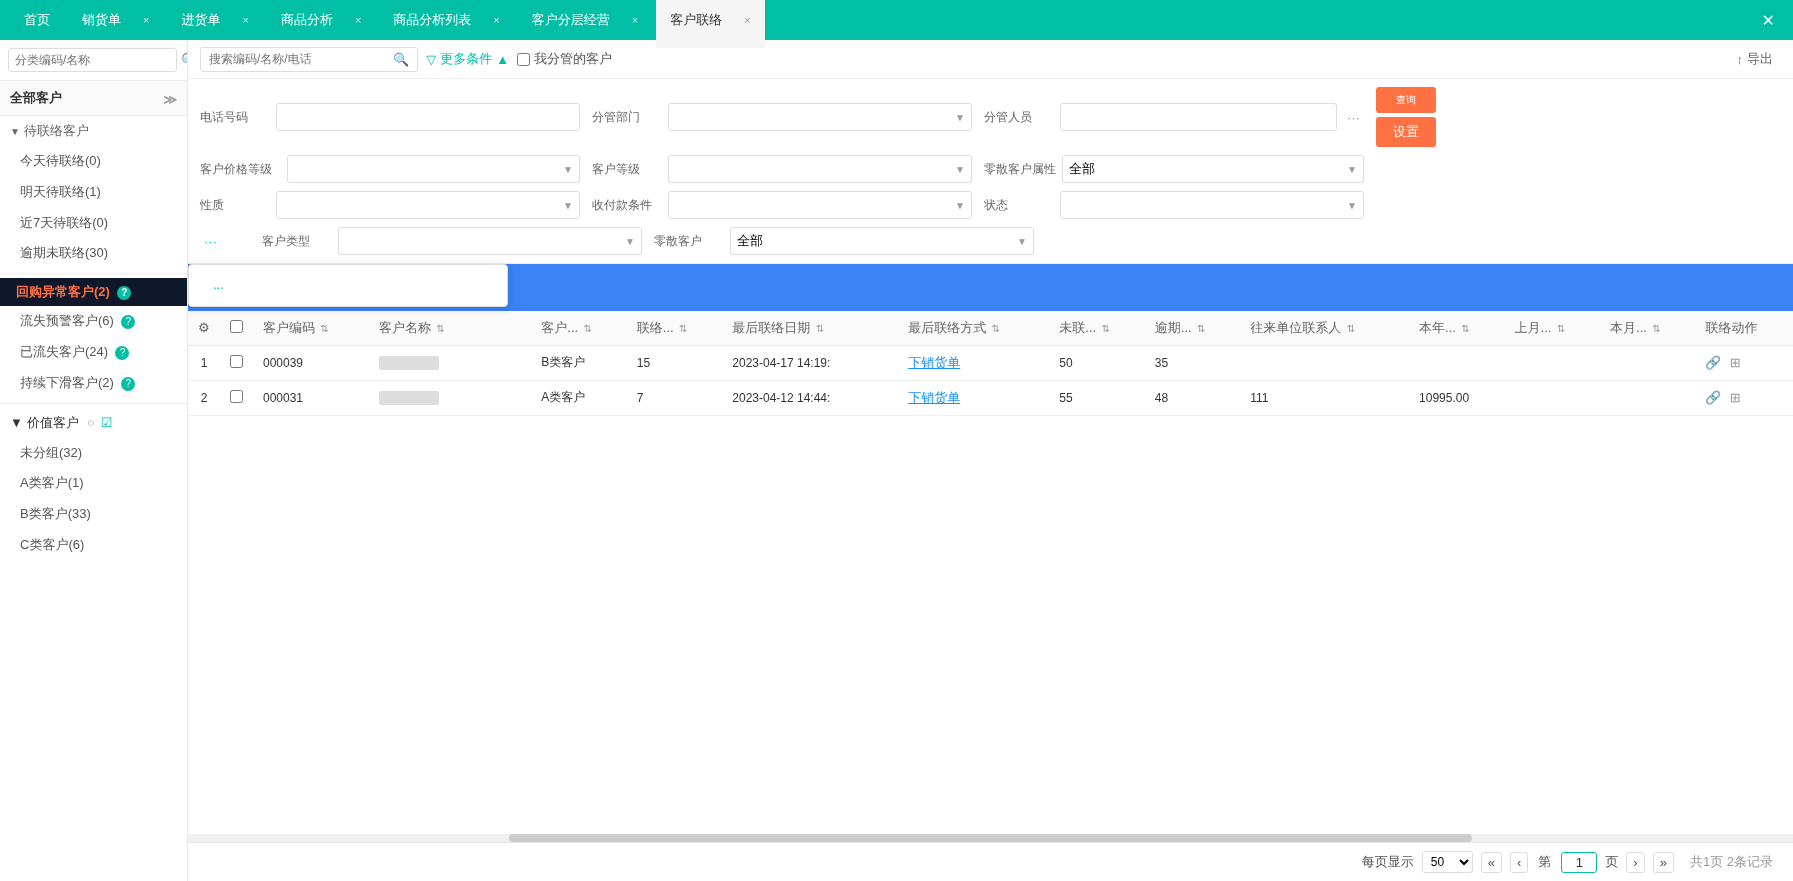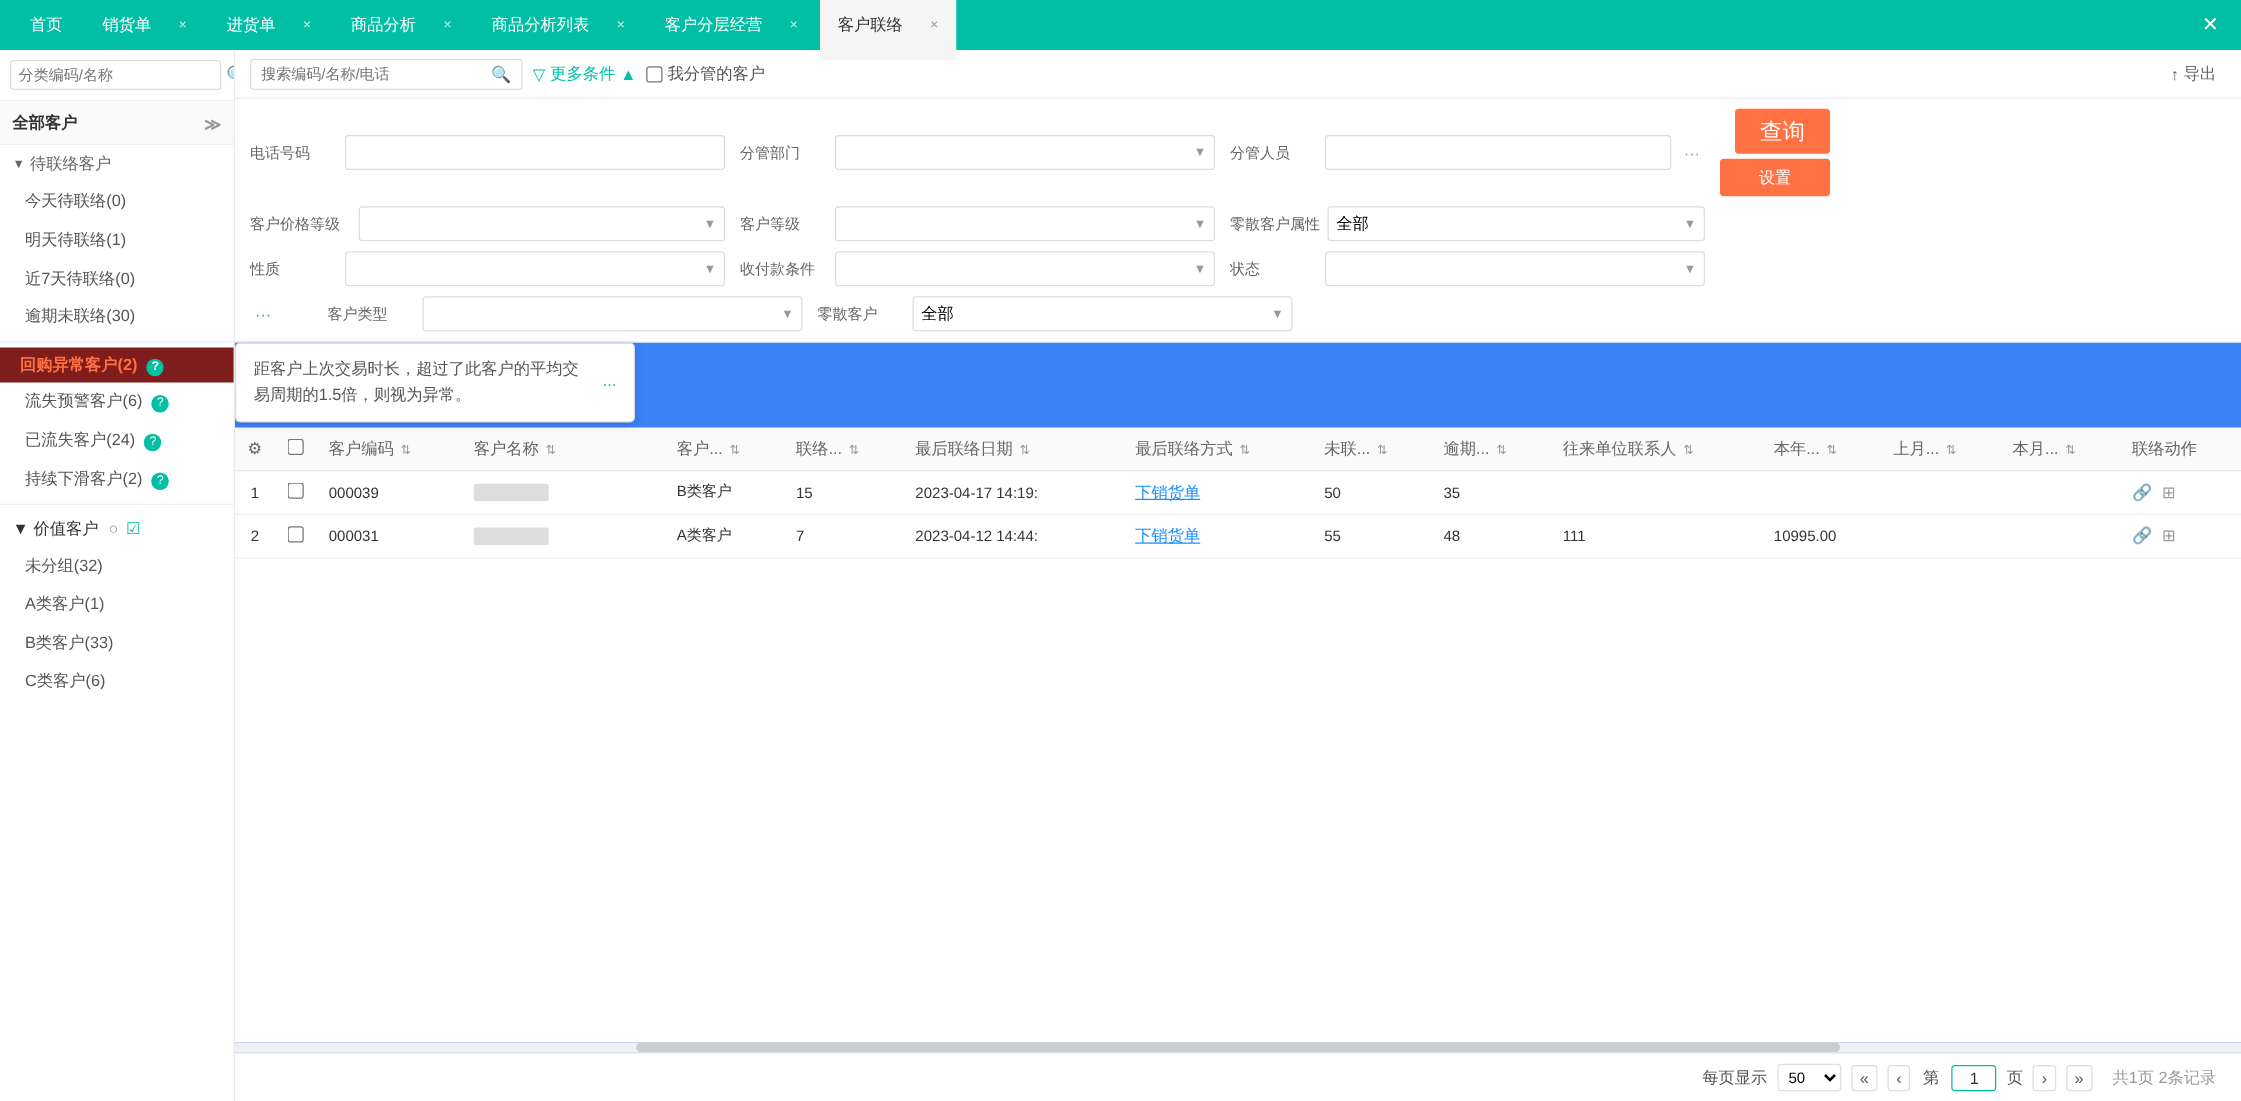--- a/index.html
+++ b/index.html
@@ -106,21 +106,21 @@
       cursor: pointer; min-height: 28px;
     }
     .filter-select .arrow { color: #999; font-size: 10px; }
     .filter-input {
       flex: 1; border: 1px solid #ddd; border-radius: 3px;
       padding: 4px 6px; font-size: 12px; min-height: 28px;
     }
     .filter-dots { color: #999; cursor: pointer; padding: 0 4px; }
     .query-btn {
       background: #ff7043; color: white; border: none;
-      padding: 6px 20px; border-radius: 3px; cursor: pointer; font-size: 18px; margin-left: 12px;
+      padding: 6px 20px; border-radius: 3px; cursor: pointer; font-size: 10px;
     }
     .settings-btn {
       background: #ff7043; color: white; border: none;
       padding: 6px 14px; border-radius: 3px; cursor: pointer; font-size: 13px;
     }
     .btn-group { display: flex; flex-direction: column; gap: 4px; }
 
     
     .tooltip-popup {
       position: absolute; top: 220px; left: 10px; z-index: 100;
@@ -181,21 +181,21 @@
       display: flex; align-items: center; padding: 0 0;
     }
     .scroll-thumb {
       height: 8px; background: #ccc; border-radius: 4px;
       width: 60%; margin-left: 20%; cursor: pointer;
     }
 
     .sidebar-item-with-bar {
       position: relative; padding: 5px 10px 5px 16px;
       font-size: 12px; color: #ff7043; cursor: pointer;
-      background: #7f1d1d; font-weight: bold;
+      background: #0f172a; font-weight: bold;
     }
   </style>
 </head>
 <body>
 
 <div class="top-nav" data-interactable="false">
   <div class="nav-home" data-interactable="true">
     <span data-interactable="false">首页</span>
   </div>
   <div class="nav-tab" data-interactable="true">
@@ -402,21 +402,20 @@
           <label data-interactable="false">零散客户</label>
           <div class="filter-select" data-interactable="true">
             <span data-interactable="false">全部</span>
             <span class="arrow" data-interactable="false">▼</span>
           </div>
         </div>
       </div>
     </div>
 
     <div class="tooltip-popup" data-interactable="false" style="position:relative;margin:0;top:0;left:0;display:flex;align-items:center;justify-content:space-between;">
-      <span data-interactable="false">距客户上次交易时长，超过了此客户的平均交易周期的1.5倍，则视为异常。</span>
       <span style="color:#00bfa5;cursor:pointer;margin-left:10px;" data-interactable="true">...</span>
     </div>
 
     <div class="table-area" data-interactable="false">
       <table class="data-table" data-interactable="false">
         <thead>
           <tr data-interactable="false">
             <th class="settings-col" data-interactable="true">
               <span data-interactable="true">⚙</span>
             </th>

